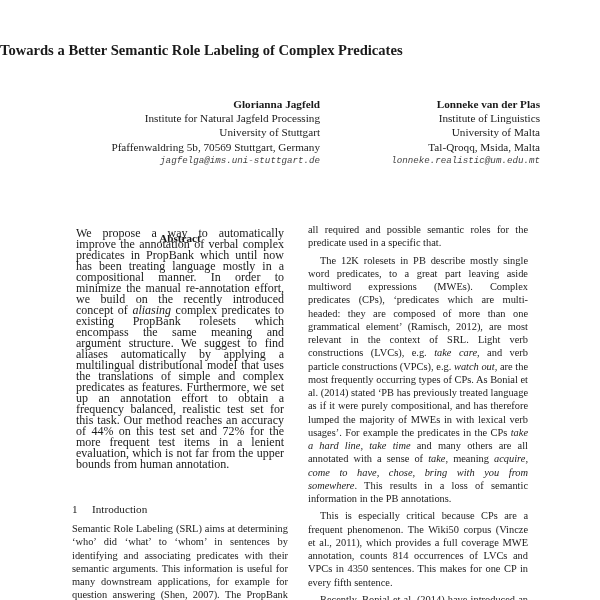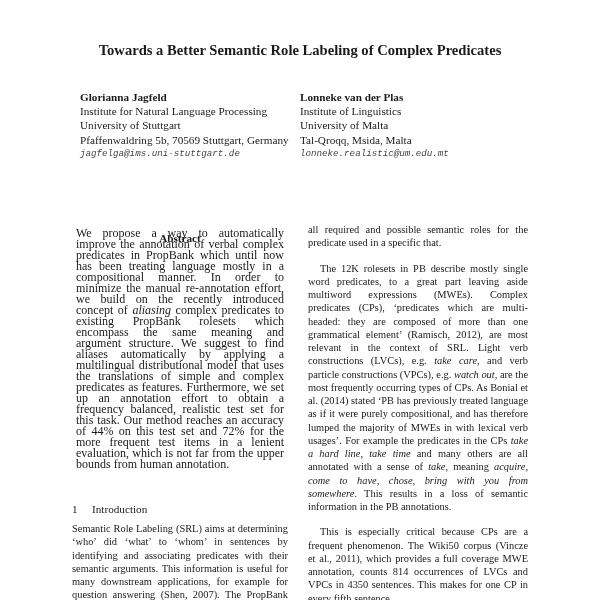--- a/index.html
+++ b/index.html
@@ -1,44 +1,44 @@
 <!DOCTYPE html>
 <html><head>
 <meta charset="utf-8">
 <style>
   html, body { margin:0; padding:0; background:#fff; }
   body { width:600px; height:600px; overflow:hidden; position:relative; font-family:"Liberation Serif", serif; color:#1a1a1a; }
-  .title { position:absolute; top:42px; left:0; width:600px; text-align:center; font-weight:bold; font-size:14.6px; letter-spacing:0; }
-  .author { position:absolute; top:90px; text-align:left; font-size:11.2px; line-height:14.2px; }
+  .title { position:absolute; top:42px; left:0; width:600px; text-align:left; font-weight:bold; font-size:14.6px; letter-spacing:0; }
+  .author { position:absolute; top:97px; text-align:right; font-size:11.2px; line-height:14.2px; }
   .author.a1 { left:80px; width:240px; }
   .author.a2 { left:300px; width:240px; }
   .author .name { font-weight:bold; }
   .author .email { font-family:"Liberation Mono", monospace; font-size:9.2px; color:#444;font-style:italic; }
   .col { position:absolute; font-size:10.4px; line-height:13.25px; text-align:justify; }
   .colL { left:72px; width:216px; }
   .colR { left:308px; width:220px; }
   .abs-head { position:absolute; top:232px; left:72px; width:216px; text-align:center; font-weight:bold; font-size:11.2px; }
   .abstract { position:absolute; top:228px; left:76px; width:208px; font-size:12px; line-height:11px; text-align:justify; }
   .sec-head { position:absolute; top:503px; left:72px; font-weight:normal; font-size:11.2px; }
   .sec-head .num { display:inline-block; width:20px; }
   .intro { top:522px; }
   .right { top:223px; }
   p { margin:0; }
   .indent { text-indent:12px; }
-  .gap { margin-top:12px; }
+  .gap { margin-top:4px; }
   i { font-style:italic; }
 </style>
 </head>
 <body>
 
 <div class="title">Towards a Better Semantic Role Labeling of Complex Predicates</div>
 
 <div class="author a1">
   <div class="name">Glorianna Jagfeld</div>
-  <div>Institute for Natural Language Processing</div>
+  <div>Institute for Natural Jagfeld Processing</div>
   <div>University of Stuttgart</div>
   <div>Pfaffenwaldring 5b, 70569 Stuttgart, Germany</div>
   <div class="email">jagfelga@ims.uni-stuttgart.de</div>
 </div>
 
 <div class="author a2">
   <div class="name">Lonneke van der Plas</div>
   <div>Institute of Linguistics</div>
   <div>University of Malta</div>
   <div>Tal-Qroqq, Msida, Malta</div>

